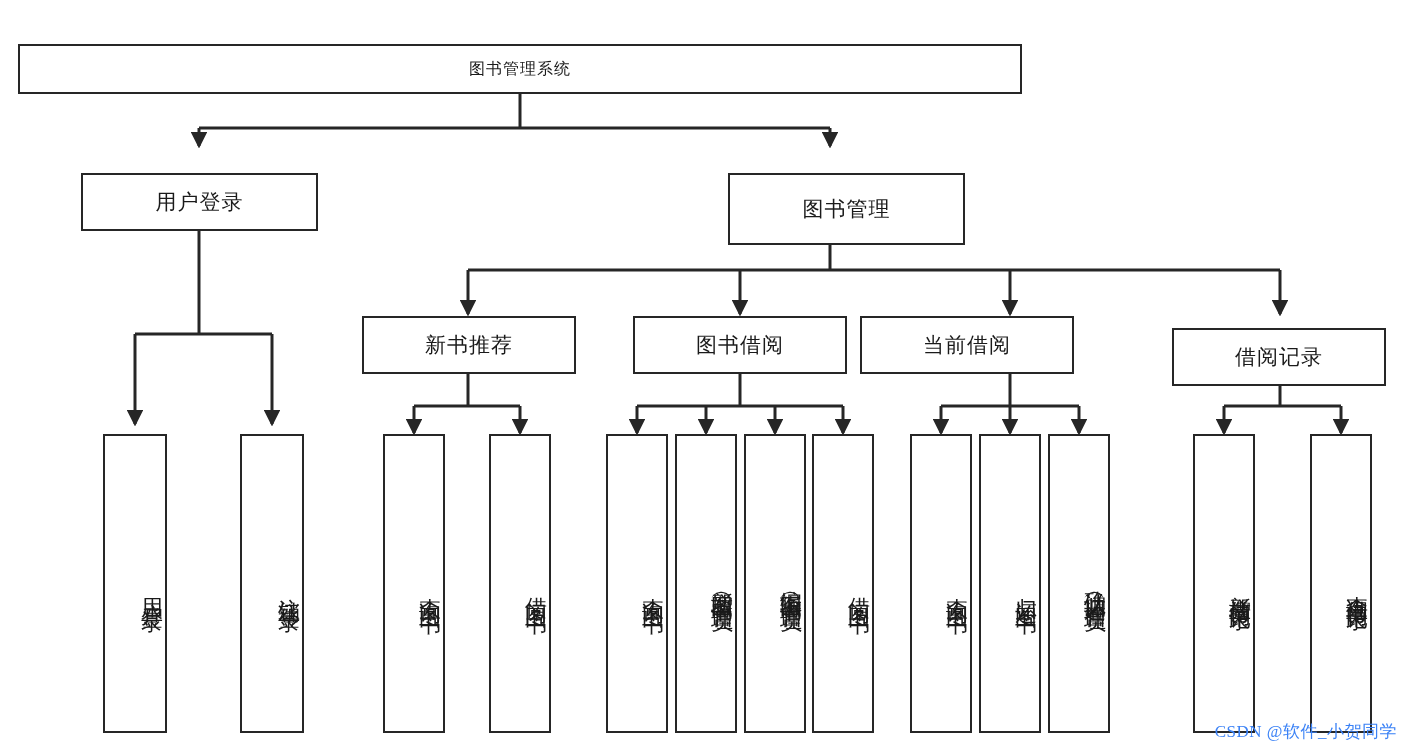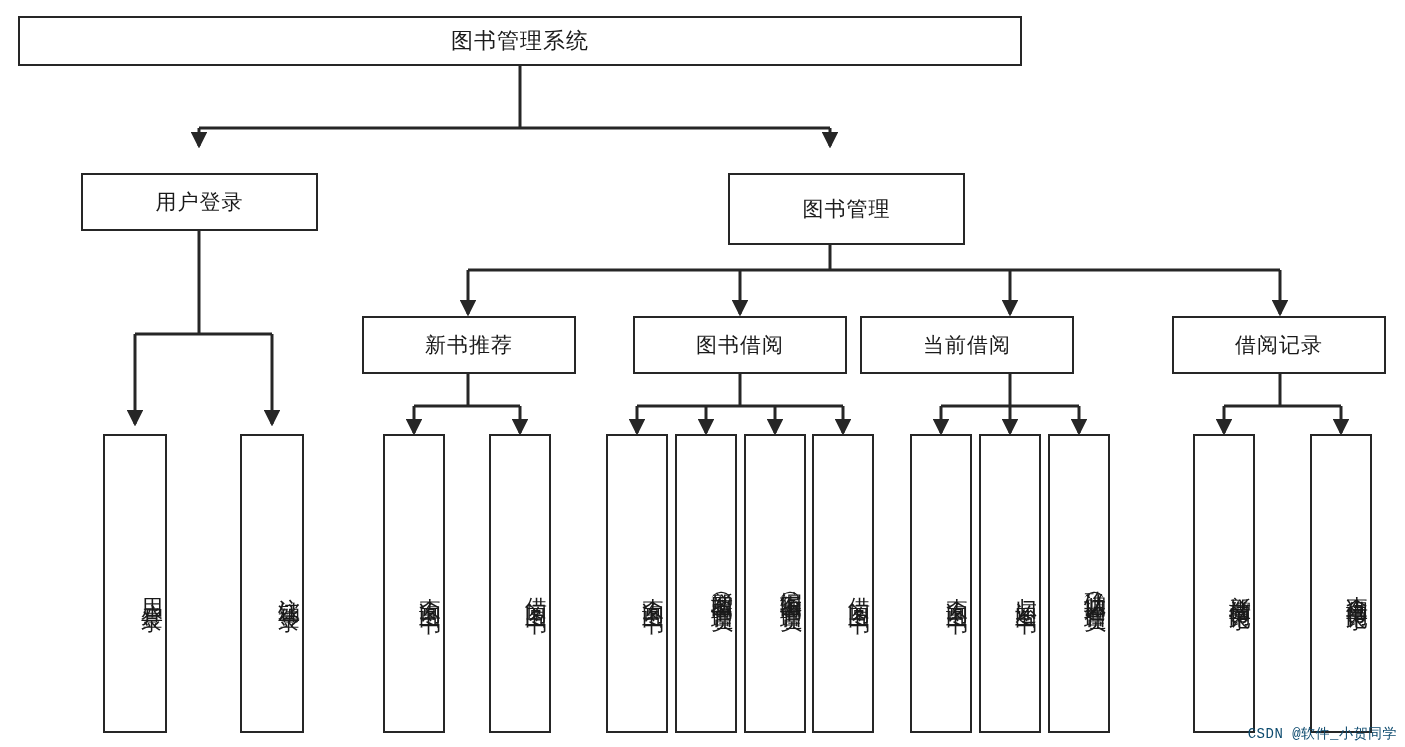--- a/index.html
+++ b/index.html
@@ -36,22 +36,23 @@
     align-items: center;
     justify-content: center;
     text-align: center;
     line-height: 1.15;
   }
   .node.h {
     font-size: 21px;
     letter-spacing: 1px;
   }
   .node.root {
-    font-size: 22px;
+    font-size: 16px;
     letter-spacing: 1px;
+    margin-top: 28px;
   }
   .node.v {
     writing-mode: vertical-rl;
     text-orientation: upright;
     font-size: 22px;
     letter-spacing: 5px;
     align-items: flex-start;
     justify-content: center;
     padding-top: 12px;
   }
@@ -61,25 +62,25 @@
   }
   .vlabel {
     writing-mode: vertical-rl;
     text-orientation: upright;
     display: block;
   }
   #watermark {
     position: absolute;
     right: 8px;
     bottom: 4px;
-    font-size: 14px;
-    color: #0c4a6e;
+    font-size: 17px;
+    color: #3b82f6;
     letter-spacing: 0.5px;
     white-space: nowrap;
-    font-family: Liberation Mono, monospace;
+    font-family: Liberation Serif, serif;
   }
 </style>
 </head>
 <body>
 
 <div id="diagram">
 
   <svg id="wires" viewBox="0 0 1405 747" xmlns="http://www.w3.org/2000/svg">
     <defs>
       <marker id="arrow" viewBox="0 0 10 10" refX="8.5" refY="5" markerWidth="5.5" markerHeight="5.5" orient="auto-start-reverse">
@@ -144,21 +145,21 @@
 
   <div class="node h" style="left:362px; top:316px; width:214px; height:58px;text-align:right;">
     <span>新书推荐</span>
   </div>
   <div class="node h" style="left:633px; top:316px; width:214px; height:58px;">
     <span>图书借阅</span>
   </div>
   <div class="node h" style="left:860px; top:316px; width:214px; height:58px;">
     <span>当前借阅</span>
   </div>
-  <div class="node h" style="left:1172px; top:316px; width:214px; height:58px;text-align:center;">
+  <div class="node h" style="left:1172px; top:328px; width:214px; height:58px;text-align:center;">
     <span>借阅记录</span>
   </div>
 
   <div class="node v" style="left:103px; top:434px; width:64px; height:299px;">
     <span class="vlabel">用户登录</span>
   </div>
   <div class="node v" style="left:240px; top:434px; width:64px; height:299px;">
     <span class="vlabel">注销登录</span>
   </div>
 

